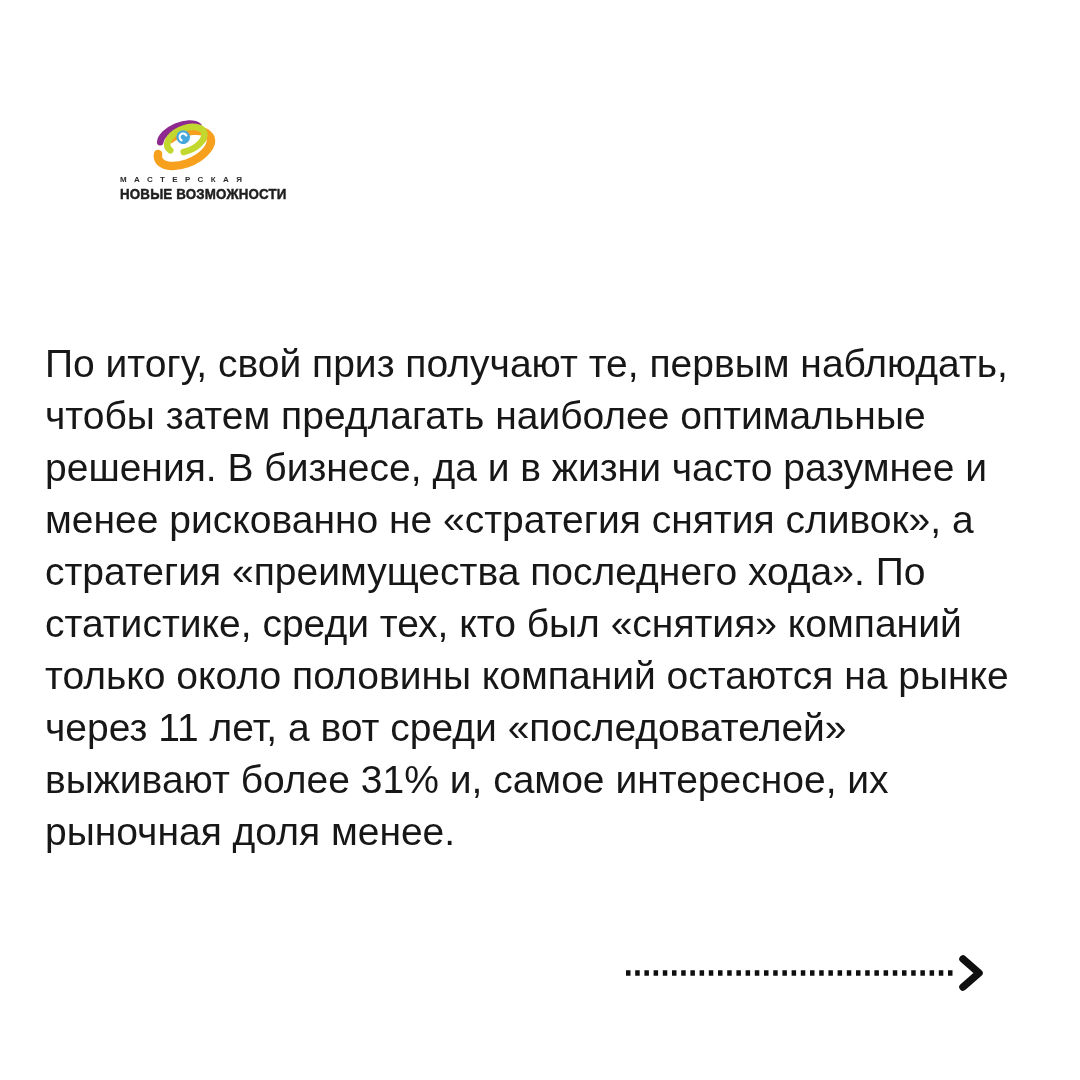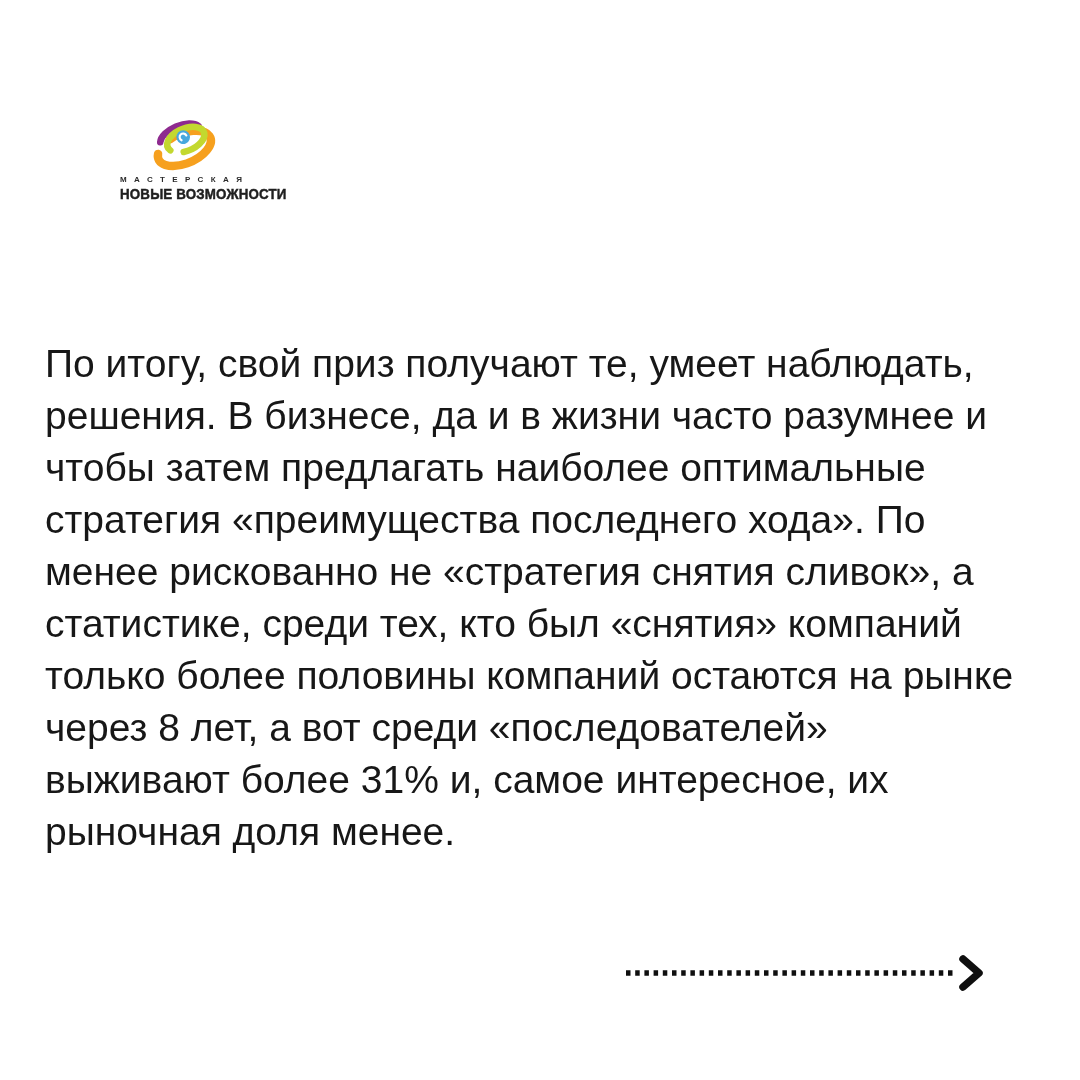--- a/index.html
+++ b/index.html
@@ -64,28 +64,28 @@
         <path d="M 21.3 30.1 A 21 12 0 1 1 33.8 37.3" fill="none" stroke-width="7" stroke-linecap="round" stroke="#C3D82F"></path>
         <circle cx="39.5" cy="22.5" r="7.3" fill="#47A8DD"></circle>
         <path d="M 36.6 24.9 A 3.8 3.8 0 1 1 43.3 22.2" fill="none" stroke="#ffffff" stroke-width="2.3" stroke-linecap="round"></path>
       </g>
     </svg>
     <div class="brand-top">МАСТЕРСКАЯ</div>
     <div class="brand-bottom">НОВЫЕ ВОЗМОЖНОСТИ</div>
   </header>
 
   <main class="paragraph">
-    <div class="line">По итогу, свой приз получают те, умеет наблюдать,</div>
+    <div class="line">По итогу, свой приз получают те, первым наблюдать,</div>
+    <div class="line">чтобы затем предлагать наиболее оптимальные</div>
     <div class="line">решения. В бизнесе, да и в жизни часто разумнее и</div>
-    <div class="line">чтобы затем предлагать наиболее оптимальные</div>
+    <div class="line">менее рискованно не «стратегия снятия сливок», а</div>
     <div class="line">стратегия «преимущества последнего хода». По</div>
-    <div class="line">менее рискованно не «стратегия снятия сливок», а</div>
     <div class="line">статистике, среди тех, кто был «снятия» компаний</div>
-    <div class="line">только более половины компаний остаются на рынке</div>
-    <div class="line">через 8 лет, а вот среди «последователей»</div>
+    <div class="line">только около половины компаний остаются на рынке</div>
+    <div class="line">через 11 лет, а вот среди «последователей»</div>
     <div class="line">выживают более 31% и, самое интересное, их</div>
     <div class="line">рыночная доля менее.</div>
   </main>
 
   <svg class="arrow-svg" viewBox="0 0 360 44" xmlns="http://www.w3.org/2000/svg">
     <path d="M 2 22 L 330 22" fill="none" stroke-width="5.5" stroke-dasharray="4.5 4.7" stroke-linecap="butt" stroke="#0F0F0F"></path>
     <path d="M 339 8 L 355 22 L 339 36" fill="none" stroke-width="7.5" stroke-linecap="round" stroke-linejoin="round" stroke="#0F0F0F"></path>
   </svg>
 
 </div>

